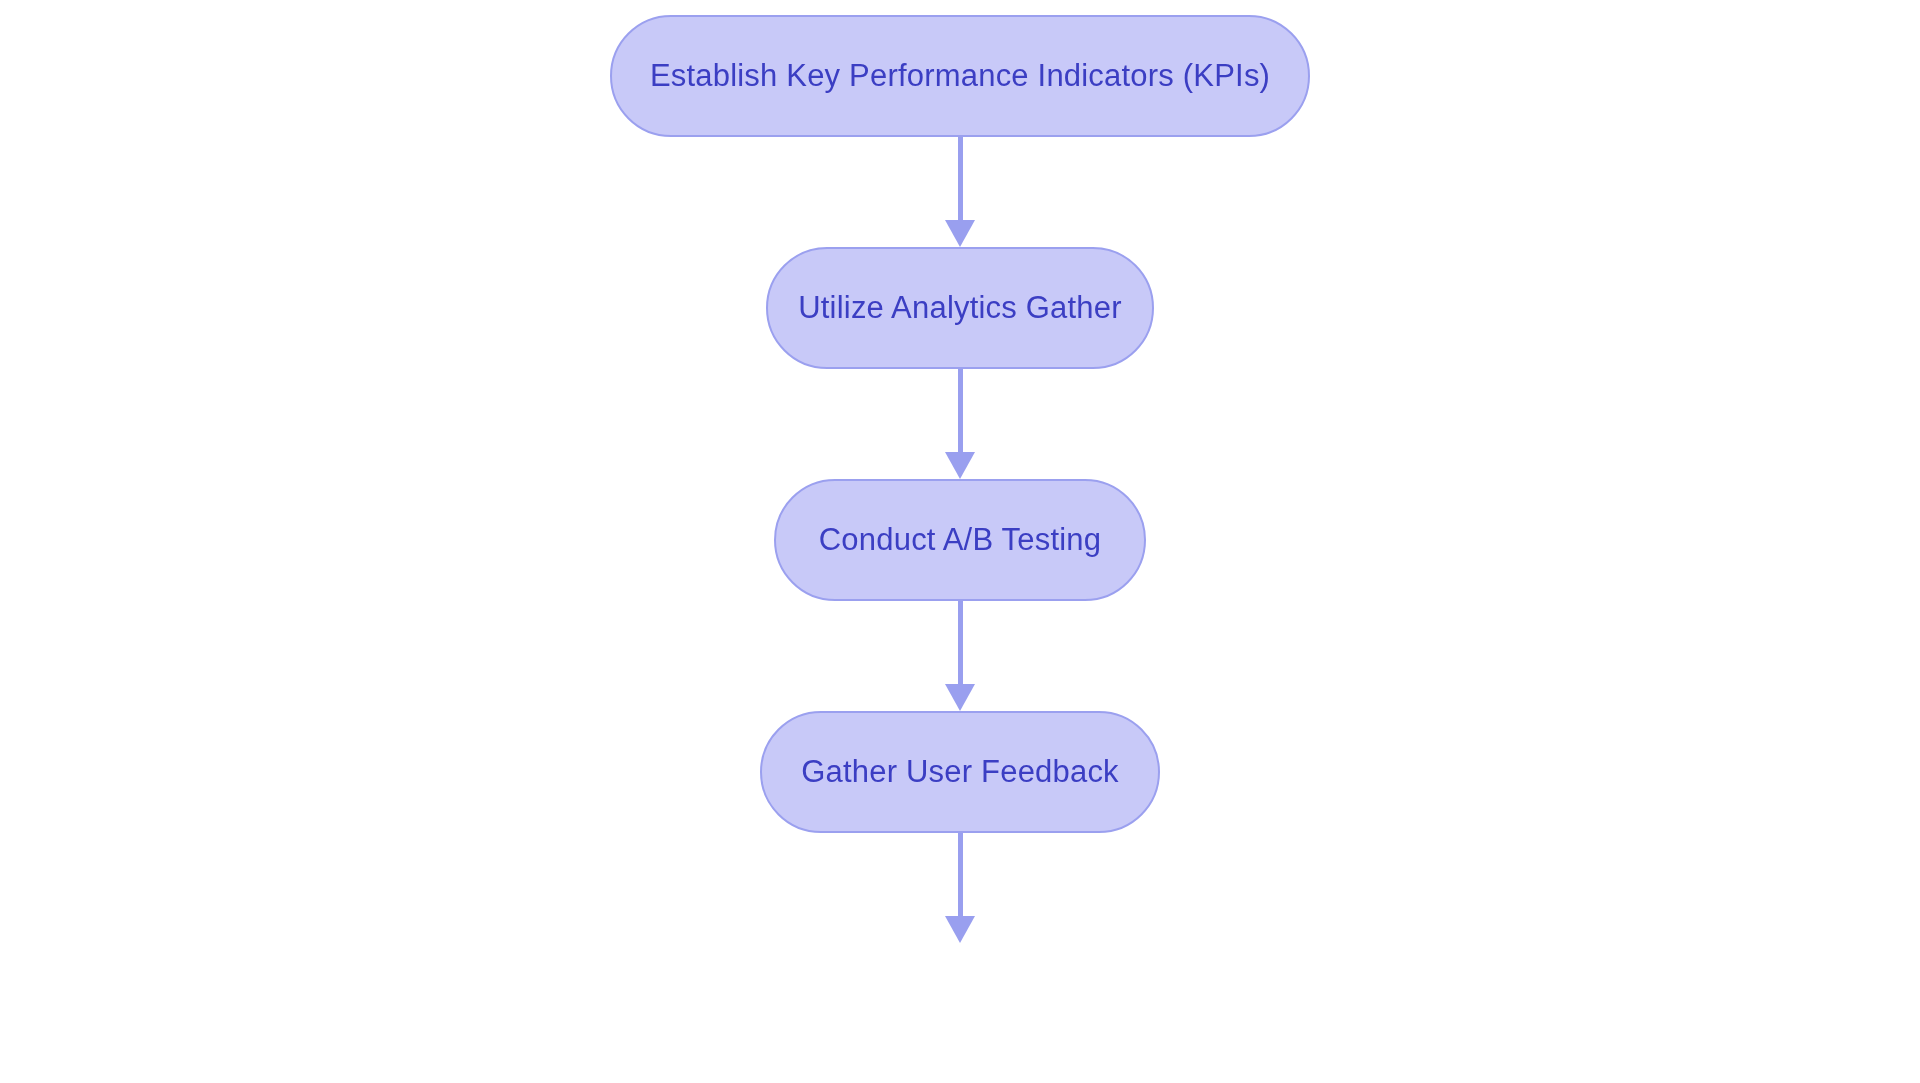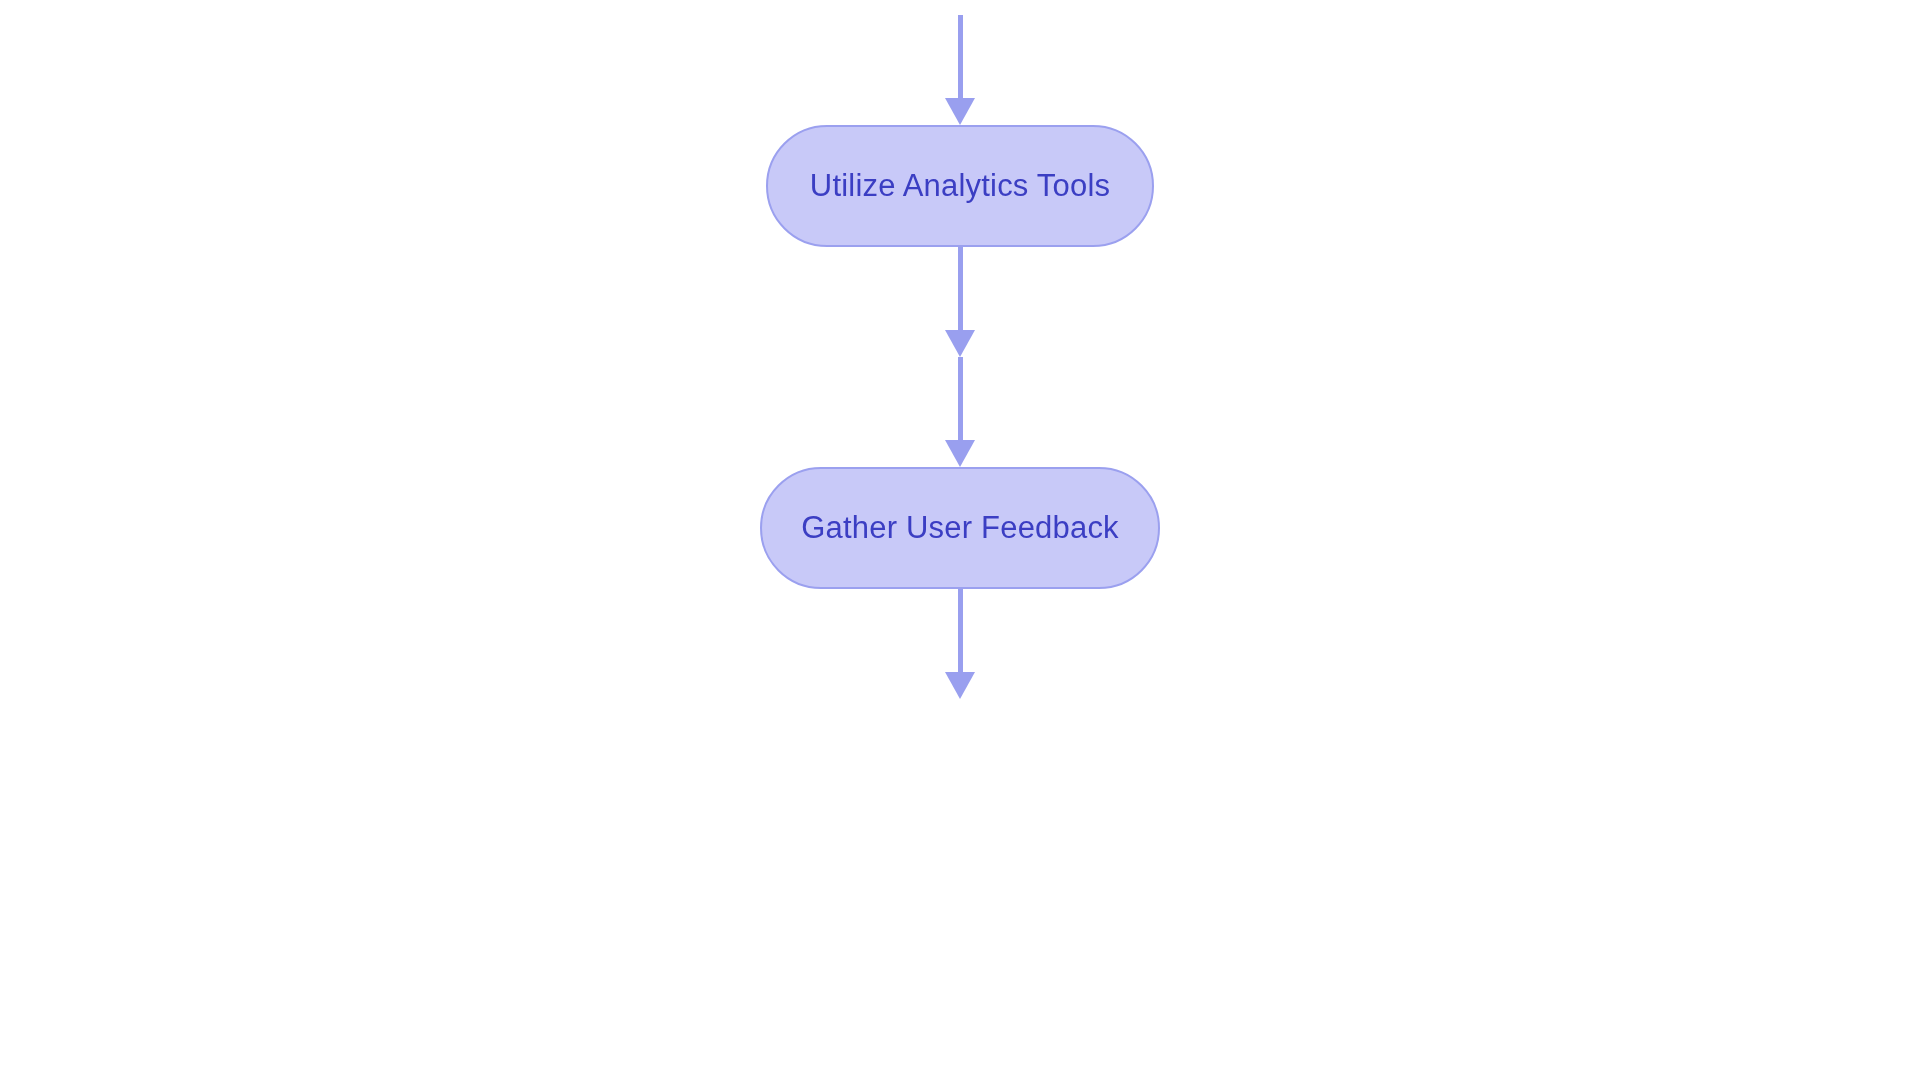--- a/index.html
+++ b/index.html
@@ -70,35 +70,41 @@
     border-right: 15px solid transparent;
     border-top: 27px solid var(--arrow);
   }
 </style>
 </head>
 <body>
 
 <div class="canvas">
   <div class="flow">
 
+    <div class="node n0">
+      <span class="node-label">Establish Key Performance Indicators (KPIs)</span>
+    </div>
 
     <div class="connector">
       <div class="stem"></div>
       <div class="head"></div>
     </div>
 
     <div class="node n1">
-      <span class="node-label">Utilize Analytics Tools</span>
+      <span class="node-label">Utilize Analytics Gather</span>
     </div>
 
     <div class="connector">
       <div class="stem"></div>
       <div class="head"></div>
     </div>
 
+    <div class="node n2">
+      <span class="node-label">Conduct A/B Testing</span>
+    </div>
 
     <div class="connector">
       <div class="stem"></div>
       <div class="head"></div>
     </div>
 
     <div class="node n3">
       <span class="node-label">Gather User Feedback</span>
     </div>
 

